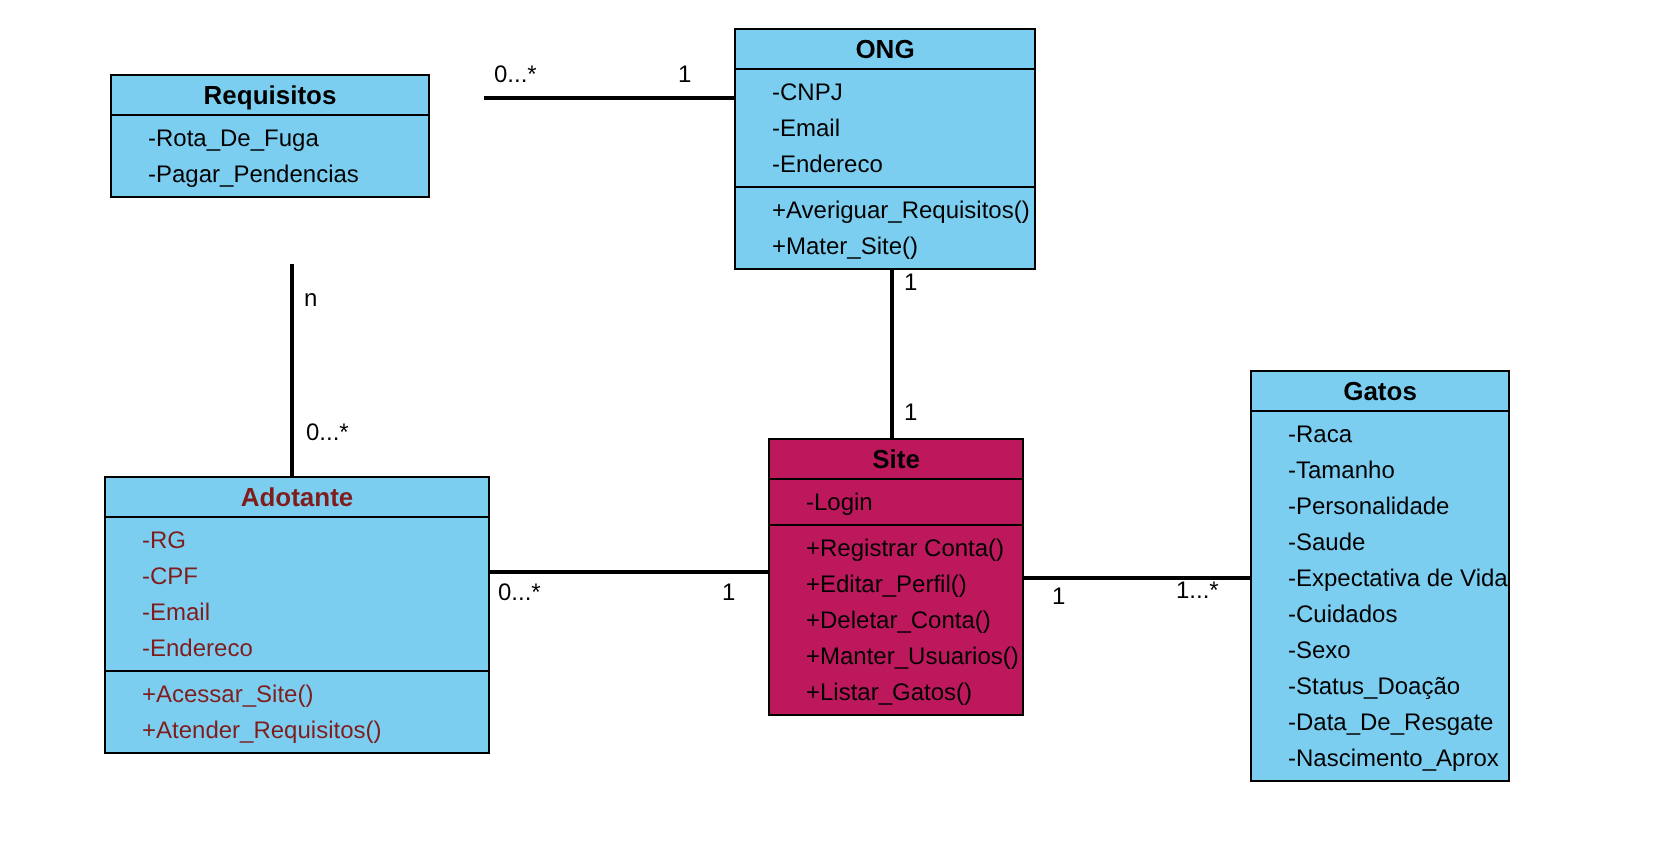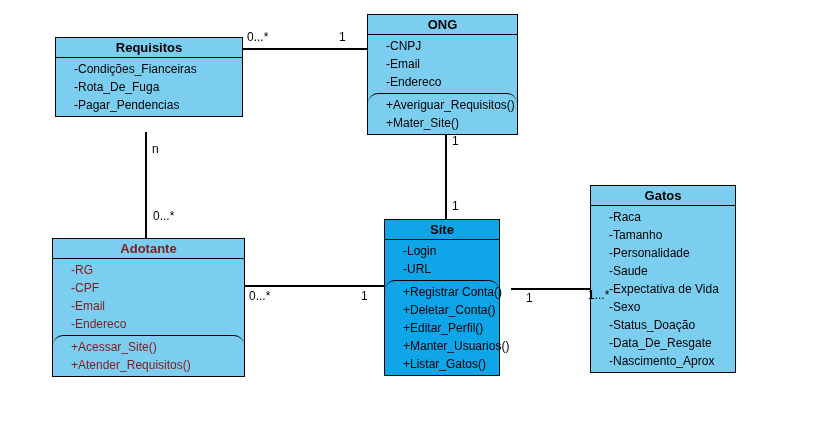--- a/index.html
+++ b/index.html
@@ -36,21 +36,20 @@
     line-height: 15px;
     padding: 2px 1px;
     border-bottom: 1.5px solid #000000;
     white-space: nowrap;
   }
   .uml-compartment {
     padding: 2px 18px;
   }
   .uml-methods {
     border-top: 1.5px solid #000000;
-    border-radius: 10px;
   }
   .uml-row {
     line-height: 18px;
     white-space: nowrap;
   }
   .uml-mult {
     position: absolute;
     z-index: 3;
     font-size: 12px;
     line-height: 14px;
@@ -70,74 +69,73 @@
     <span class="uml-mult" style="left: 153px; top: 209px;">0...*</span>
     <div class="uml-line" style="left: 445px; top: 126px; width: 1.5px; height: 94px; background: rgb(0, 0, 0);"></div>
     <span class="uml-mult" style="left: 452px; top: 134px;">1</span>
     <span class="uml-mult" style="left: 452px; top: 199px;">1</span>
     <div class="uml-line" style="left: 244px; top: 285px; width: 141px; height: 1.5px; background: rgb(0, 0, 0);"></div>
     <span class="uml-mult" style="left: 249px; top: 289px;">0...*</span>
     <span class="uml-mult" style="left: 361px; top: 289px;">1</span>
     <div class="uml-line" style="left: 511px; top: 288px; width: 115px; height: 1.5px; background: rgb(0, 0, 0);"></div>
     <span class="uml-mult" style="left: 526px; top: 291px;">1</span>
     <span class="uml-mult" style="left: 588px; top: 288px;">1...*</span>
-    <div class="uml-class" style="left: 55px; top: 37px; width: 188px; background: rgb(124, 206, 240); border-color: rgb(0, 0, 0); color: rgb(0, 0, 0);">
+    <div class="uml-class" style="left: 55px; top: 37px; width: 160px; background: rgb(124, 206, 240); border-color: rgb(0, 0, 0); color: rgb(0, 0, 0);">
       <div class="uml-title">Requisitos</div>
       <div class="uml-compartment">
-        <div class="uml-row">-Condições_Fianceiras</div>
         <div class="uml-row">-Rota_De_Fuga</div>
         <div class="uml-row">-Pagar_Pendencias</div>
       </div>
     </div>
     <div class="uml-class" style="left: 367px; top: 14px; width: 151px; background: rgb(124, 206, 240); border-color: rgb(0, 0, 0); color: rgb(0, 0, 0);">
       <div class="uml-title">ONG</div>
       <div class="uml-compartment">
         <div class="uml-row">-CNPJ</div>
         <div class="uml-row">-Email</div>
         <div class="uml-row">-Endereco</div>
       </div>
       <div class="uml-compartment uml-methods">
         <div class="uml-row">+Averiguar_Requisitos()</div>
         <div class="uml-row">+Mater_Site()</div>
       </div>
     </div>
-    <div class="uml-class" style="left: 590px; top: 185px; width: 146px; background: rgb(124, 206, 240); border-color: rgb(0, 0, 0); color: rgb(0, 0, 0);">
+    <div class="uml-class" style="left: 625px; top: 185px; width: 130px; background: rgb(124, 206, 240); border-color: rgb(0, 0, 0); color: rgb(0, 0, 0);">
       <div class="uml-title">Gatos</div>
       <div class="uml-compartment">
         <div class="uml-row">-Raca</div>
         <div class="uml-row">-Tamanho</div>
         <div class="uml-row">-Personalidade</div>
         <div class="uml-row">-Saude</div>
         <div class="uml-row">-Expectativa de Vida</div>
+        <div class="uml-row">-Cuidados</div>
         <div class="uml-row">-Sexo</div>
         <div class="uml-row">-Status_Doação</div>
         <div class="uml-row">-Data_De_Resgate</div>
         <div class="uml-row">-Nascimento_Aprox</div>
       </div>
     </div>
     <div class="uml-class" style="left: 52px; top: 238px; width: 193px; background: rgb(124, 206, 240); border-color: rgb(0, 0, 0); color: #7f1d1d;">
       <div class="uml-title">Adotante</div>
       <div class="uml-compartment">
         <div class="uml-row">-RG</div>
         <div class="uml-row">-CPF</div>
         <div class="uml-row">-Email</div>
         <div class="uml-row">-Endereco</div>
       </div>
       <div class="uml-compartment uml-methods">
         <div class="uml-row">+Acessar_Site()</div>
         <div class="uml-row">+Atender_Requisitos()</div>
       </div>
     </div>
-    <div class="uml-class" style="left: 384px; top: 219px; width: 116px; background: #0ea5e9; border-color: rgb(0, 0, 0); color: rgb(0, 0, 0);">
+    <div class="uml-class" style="left: 384px; top: 219px; width: 128px; background: #be185d; border-color: rgb(0, 0, 0); color: rgb(0, 0, 0);">
       <div class="uml-title">Site</div>
       <div class="uml-compartment">
         <div class="uml-row">-Login</div>
-        <div class="uml-row">-URL</div>
       </div>
       <div class="uml-compartment uml-methods">
         <div class="uml-row">+Registrar Conta()</div>
+        <div class="uml-row">+Editar_Perfil()</div>
         <div class="uml-row">+Deletar_Conta()</div>
-        <div class="uml-row">+Editar_Perfil()</div>
         <div class="uml-row">+Manter_Usuarios()</div>
         <div class="uml-row">+Listar_Gatos()</div>
       </div>
     </div>
   </div>
 
 </body></html>

